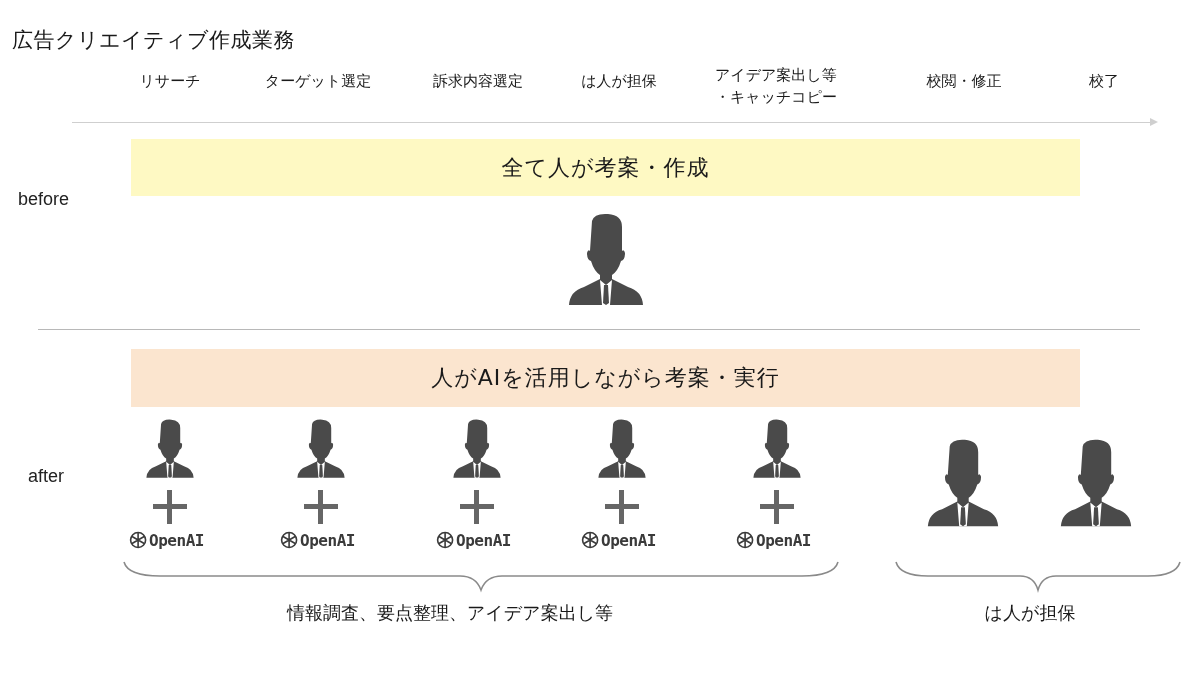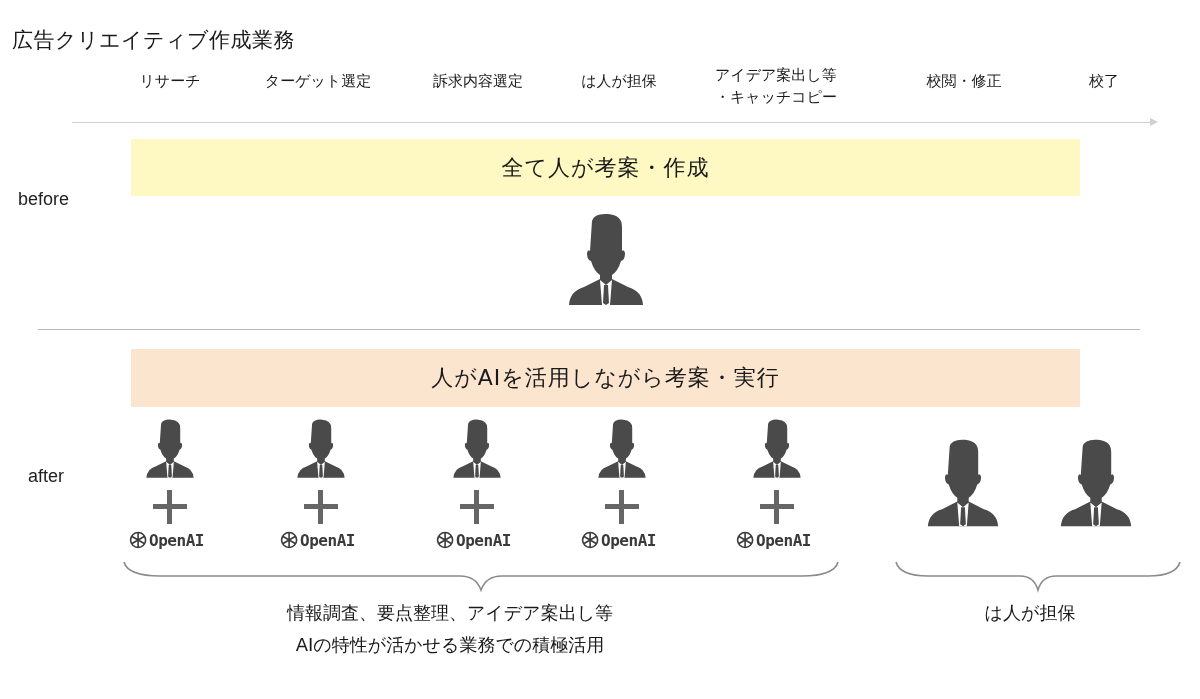--- a/index.html
+++ b/index.html
@@ -188,17 +188,16 @@
 
 <svg class="abs" style="left:120px; top:560px" width="722" height="34" viewBox="0 0 722 34">
   <path d="M4 2 Q8 16 40 16 L340 16 Q356 16 361 30 Q366 16 382 16 L682 16 Q714 16 718 2" fill="none" stroke="#8a8a8a" stroke-width="1.6"></path>
 </svg>
 <svg class="abs" style="left:892px; top:560px" width="292" height="34" viewBox="0 0 292 34">
   <path d="M4 2 Q8 16 36 16 L128 16 Q142 16 146 30 Q150 16 164 16 L256 16 Q284 16 288 2" fill="none" stroke="#8a8a8a" stroke-width="1.6"></path>
 </svg>
 
 <div class="caption" style="left:215px; top:597px; width:470px">
   <div>情報調査、要点整理、アイデア案出し等</div>
-  <div>AIの特性が活かせる業務での積極活用</div>
 </div>
 <div class="caption" style="left:900px; top:597px; width:260px">
   <div>は人が担保</div>
 </div>
 
 </body></html>

